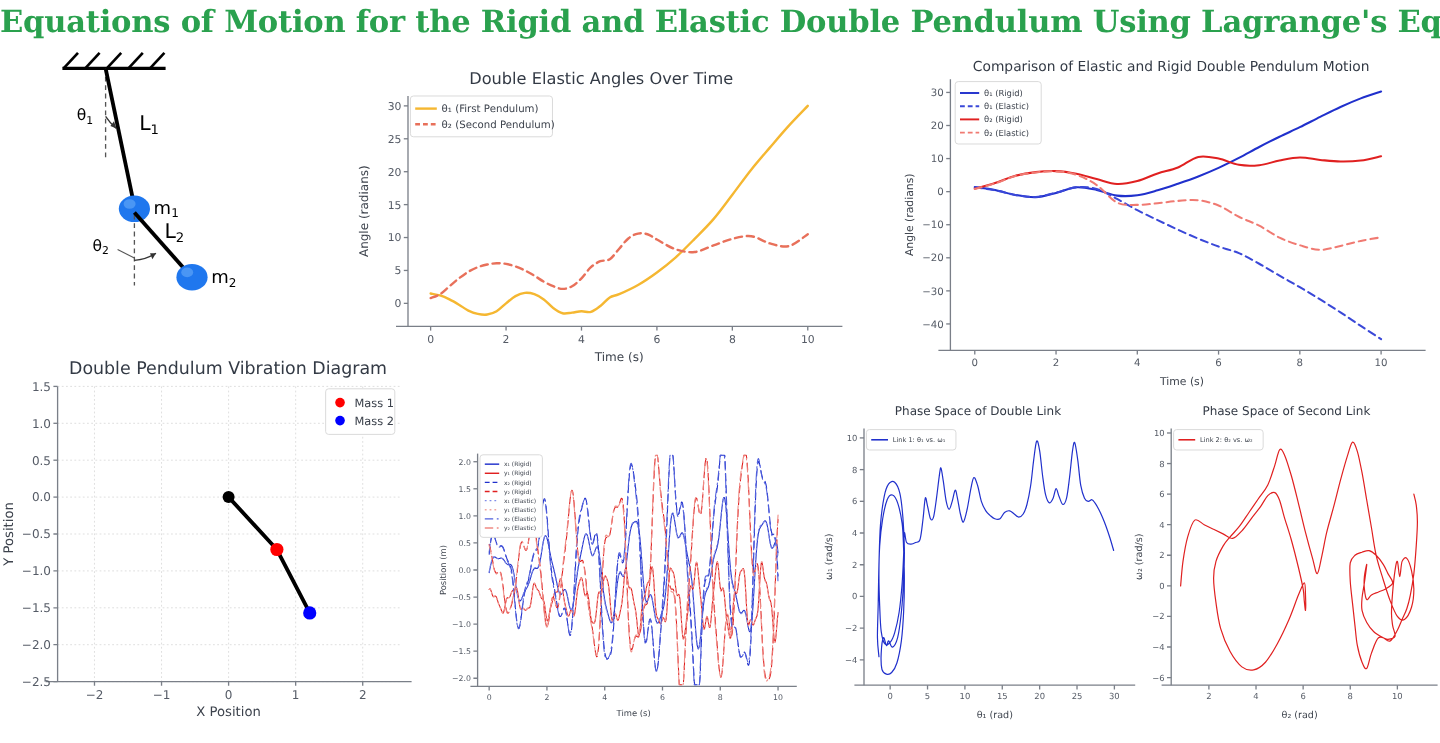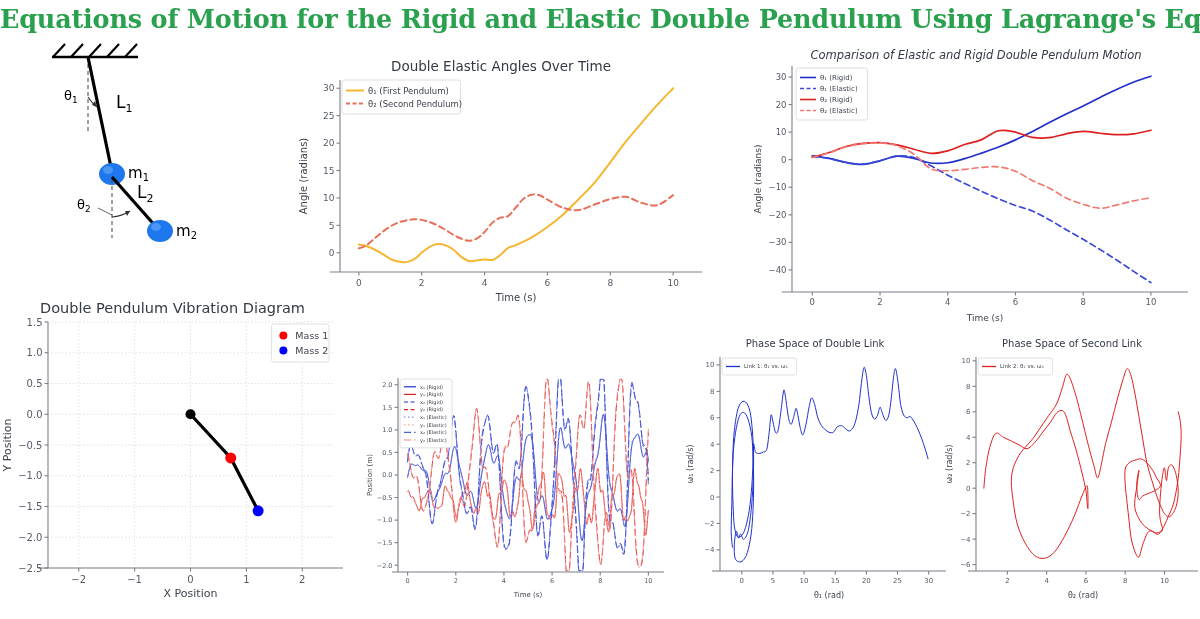--- a/index.html
+++ b/index.html
@@ -124,21 +124,21 @@
           <line x1="50" y1="18.5" x2="68" y2="18.5" stroke="#f5b731" stroke-width="2"></line>
           <text x="72" y="21.56" font-size="8.5" class="legend-txt">θ₁ (First Pendulum)</text>
           <line x1="50" y1="31.5" x2="68" y2="31.5" stroke="#e8705a" stroke-width="2" stroke-dasharray="4 2.5"></line>
           <text x="72" y="34.56" font-size="8.5" class="legend-txt">θ₂ (Second Pendulum)</text>
         </g>
       </svg>
   </div>
 </div>
 
 <div class="panel" style="left:752px;top:48px;width:448px;height:275px;">
-  <div class="chart-title" style="top:0;font-size:11.5px;font-style:italic;">Comparison of Elastic and Rigid Double Pendulum Motion</div>
+  <div class="chart-title" style="top:0;font-size:11.5px;">Comparison of Elastic and Rigid Double Pendulum Motion</div>
   <div class="plot" style="left:0;top:12px;">
     <svg id="svg-c2" width="448" height="262">
         <line x1="30" y1="232" x2="436" y2="232" class="spine"></line>
         <line x1="40" y1="6" x2="40" y2="232" class="spine"></line>
         <line x1="60.315789473684205" y1="232" x2="60.315789473684205" y2="235.5" class="spine"></line>
         <text x="60.315789473684205" y="245" text-anchor="middle" font-size="8.5" class="tick">0</text>
         <line x1="128.03508771929825" y1="232" x2="128.03508771929825" y2="235.5" class="spine"></line>
         <text x="128.03508771929825" y="245" text-anchor="middle" font-size="8.5" class="tick">2</text>
         <line x1="195.75438596491227" y1="232" x2="195.75438596491227" y2="235.5" class="spine"></line>
         <text x="195.75438596491227" y="245" text-anchor="middle" font-size="8.5" class="tick">4</text>
@@ -185,21 +185,21 @@
           <text x="68" y="31.02" font-size="7" class="legend-txt">θ₁ (Elastic)</text>
           <line x1="48" y1="39.5" x2="64" y2="39.5" stroke="#e02020" stroke-width="1.6"></line>
           <text x="68" y="42.02" font-size="7" class="legend-txt">θ₂ (Rigid)</text>
           <line x1="48" y1="50.5" x2="64" y2="50.5" stroke="#f07a72" stroke-width="1.6" stroke-dasharray="4 2.5"></line>
           <text x="68" y="53.02" font-size="7" class="legend-txt">θ₂ (Elastic)</text>
         </g>
       </svg>
   </div>
 </div>
 
-<div class="panel" style="left:0px;top:300px;width:345px;height:300px;">
+<div class="panel" style="left:0px;top:300px;width:345px;height:300px;padding-left:35px;">
   <div class="chart-title" style="top:0;font-size:14.5px;">Double Pendulum Vibration Diagram</div>
   <div class="plot" style="left:0;top:16px;">
     <svg id="svg-c3" width="345" height="282">
         <line x1="78.73529411764704" y1="6" x2="78.73529411764704" y2="252" class="gridline"></line>
         <line x1="134.61764705882354" y1="6" x2="134.61764705882354" y2="252" class="gridline"></line>
         <line x1="190.5" y1="6" x2="190.5" y2="252" class="gridline"></line>
         <line x1="246.38235294117646" y1="6" x2="246.38235294117646" y2="252" class="gridline"></line>
         <line x1="302.2647058823529" y1="6" x2="302.2647058823529" y2="252" class="gridline"></line>
         <line x1="48" y1="252" x2="333" y2="252" class="gridline"></line>
         <line x1="48" y1="221.25" x2="333" y2="221.25" class="gridline"></line>

